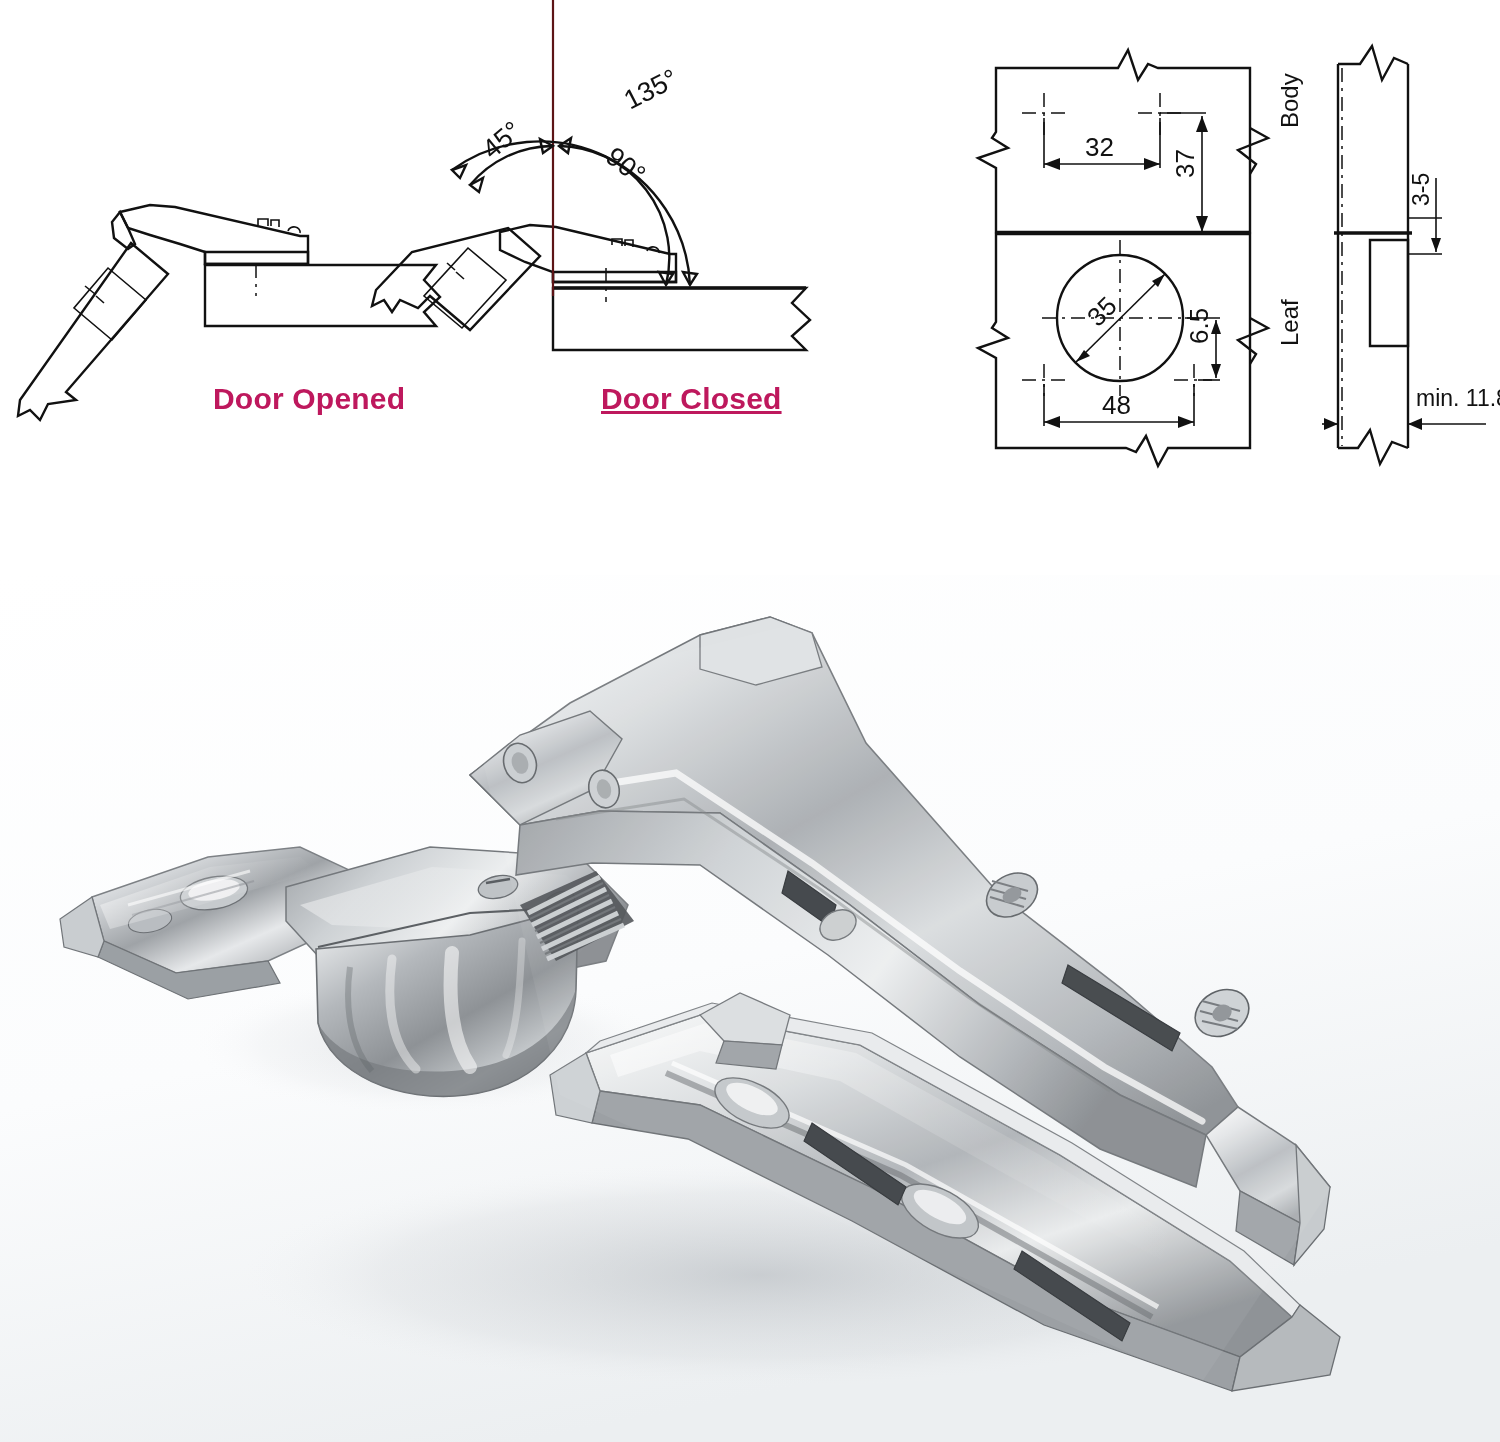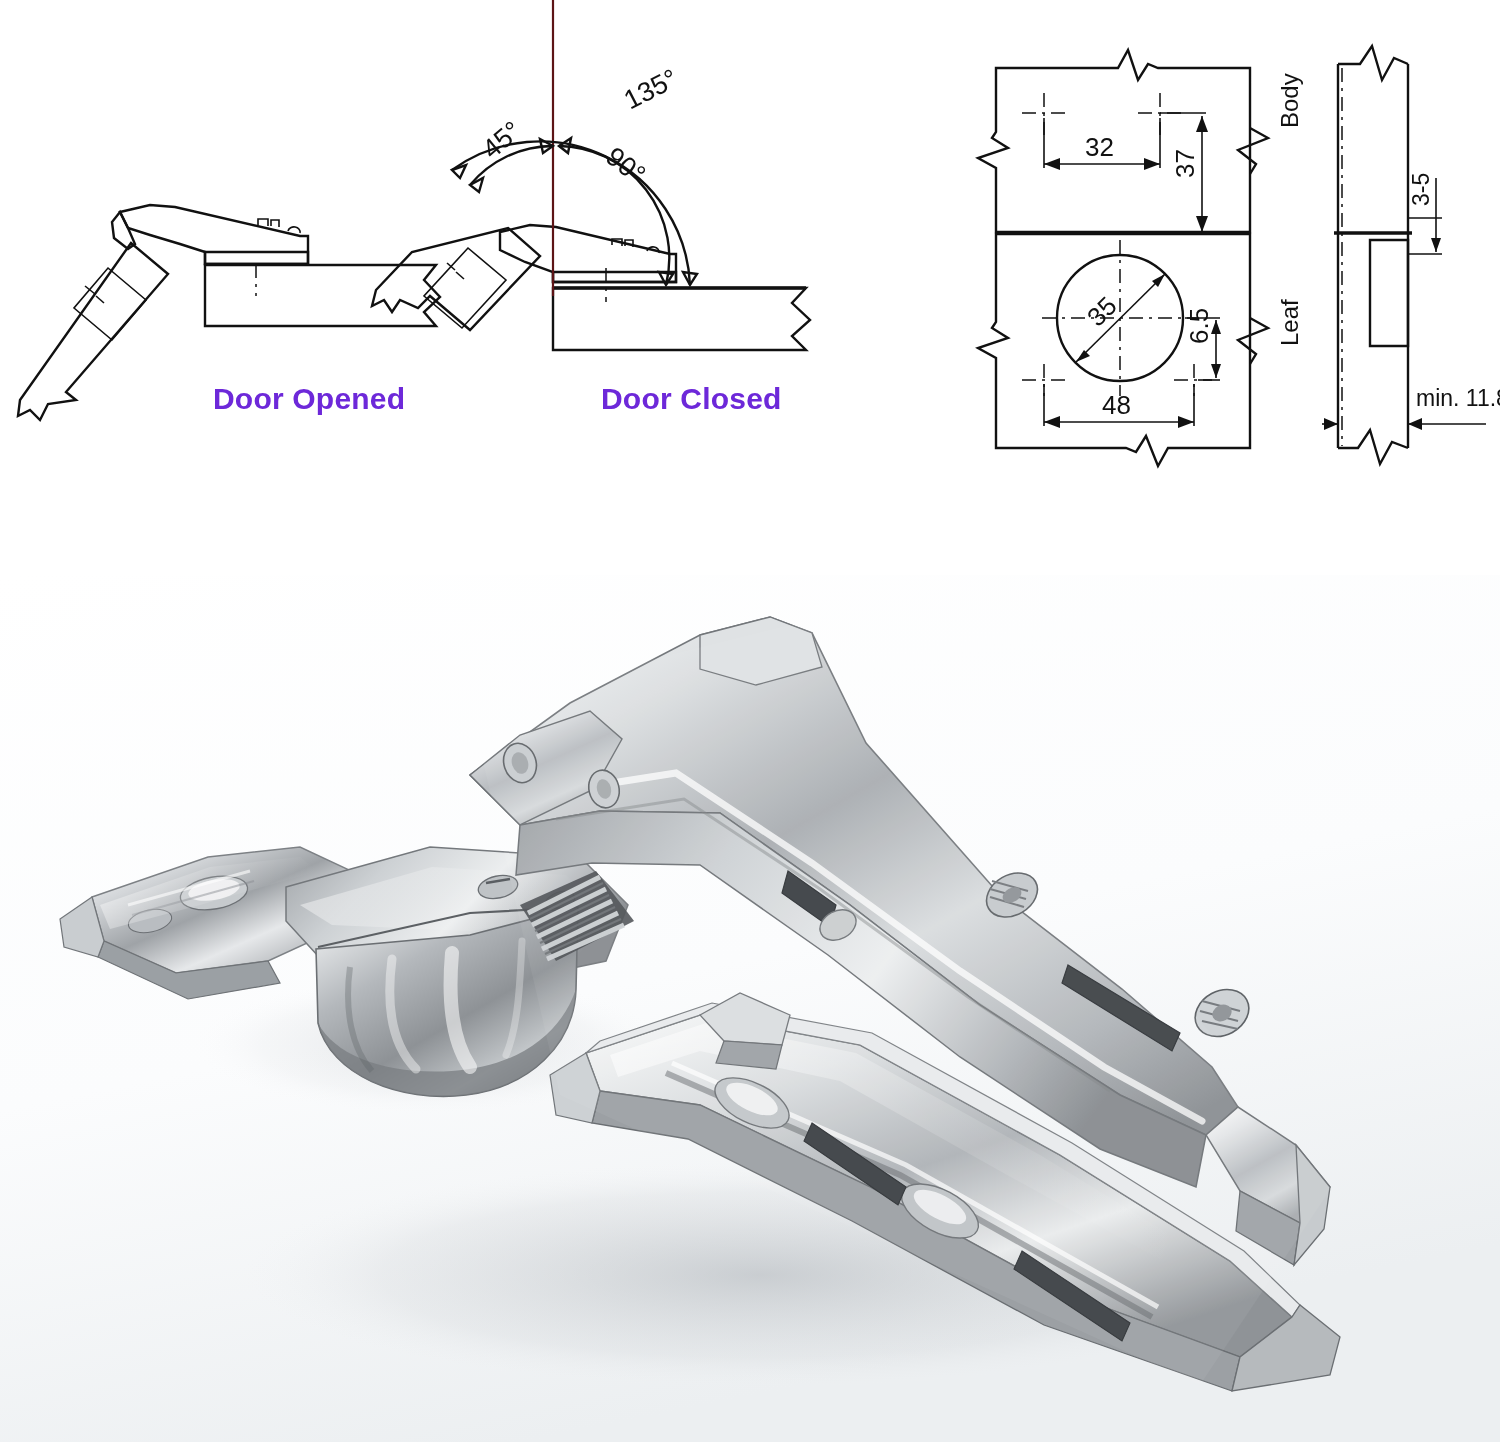--- a/index.html
+++ b/index.html
@@ -13,21 +13,21 @@
   }
   .sheet{position:relative;width:1500px;height:1442px;background:#fff;}
 
   
   .abs{position:absolute;}
 
   
   .caption{
     font-weight:bold;
     font-family:"Liberation Sans", sans-serif;
-    color:#6d28d9;
+    color:#be185d;
     letter-spacing:.2px;
     white-space:nowrap;
   }
   .cap-lg{font-size:30px;}
   .cap-md{font-size:29px;}
 
   
   .panel{position:absolute;}
   svg{display:block;overflow:visible;}
   .ln{fill:none;stroke:#111;stroke-width:2.4;stroke-linejoin:miter;stroke-linecap:butt;}
@@ -133,21 +133,21 @@
 
         <text class="angtxt" x="492" y="160" transform="rotate(-40 492 160)">45°</text>
         <text class="angtxt" x="604" y="160" transform="rotate(38 604 160)">90°</text>
         <text class="angtxt" x="630" y="110" transform="rotate(-27 630 110)">135°</text>
       </g>
     </svg>
   </div>
 
   <div class="abs caption cap-lg" style="left:213px;top:382px;">Door Opened</div>
 
-  <div class="abs caption cap-lg" style="left:601px;top:382px;">Door Closed</div>
+  <div class="abs caption cap-lg" style="left:601px;top:382px;text-decoration:underline;">Door Closed</div>
 
   <div class="panel" style="left:930px;top:28px;width:560px;height:450px;">
     <svg width="560" height="450" viewBox="0 0 560 450" aria-hidden="true">
 
       <g>
 
         <path class="ln" d="M66 40
                  L188 40 L198 22 L208 52 L218 36 L228 40 L320 40
                  L320 204
                  L66 204

